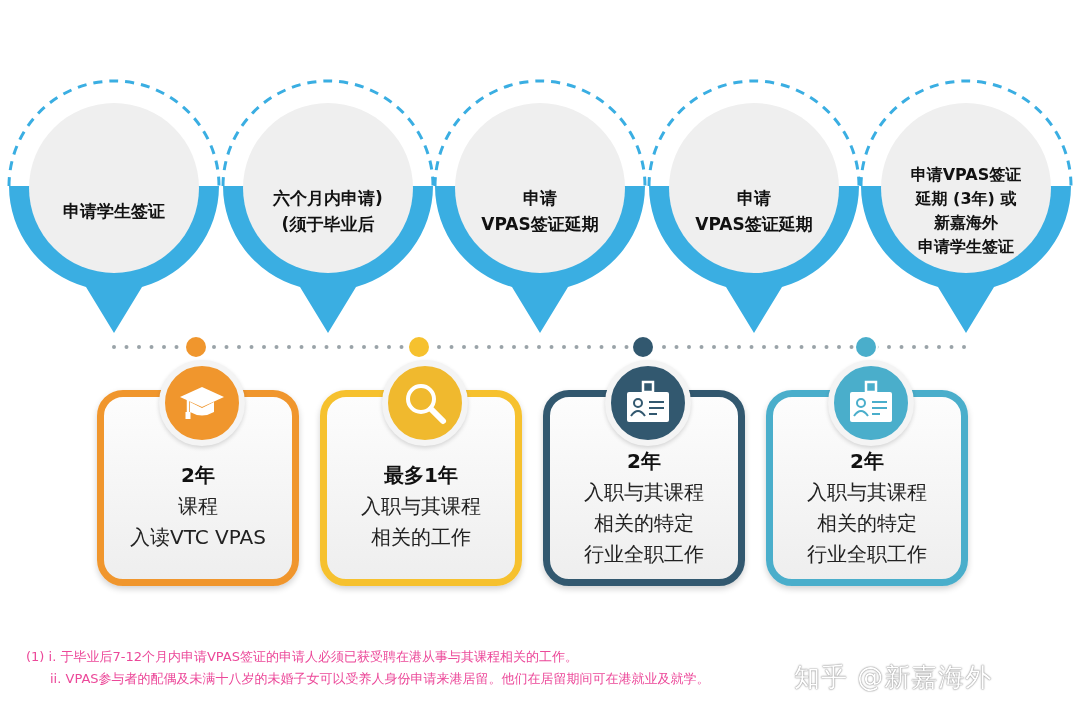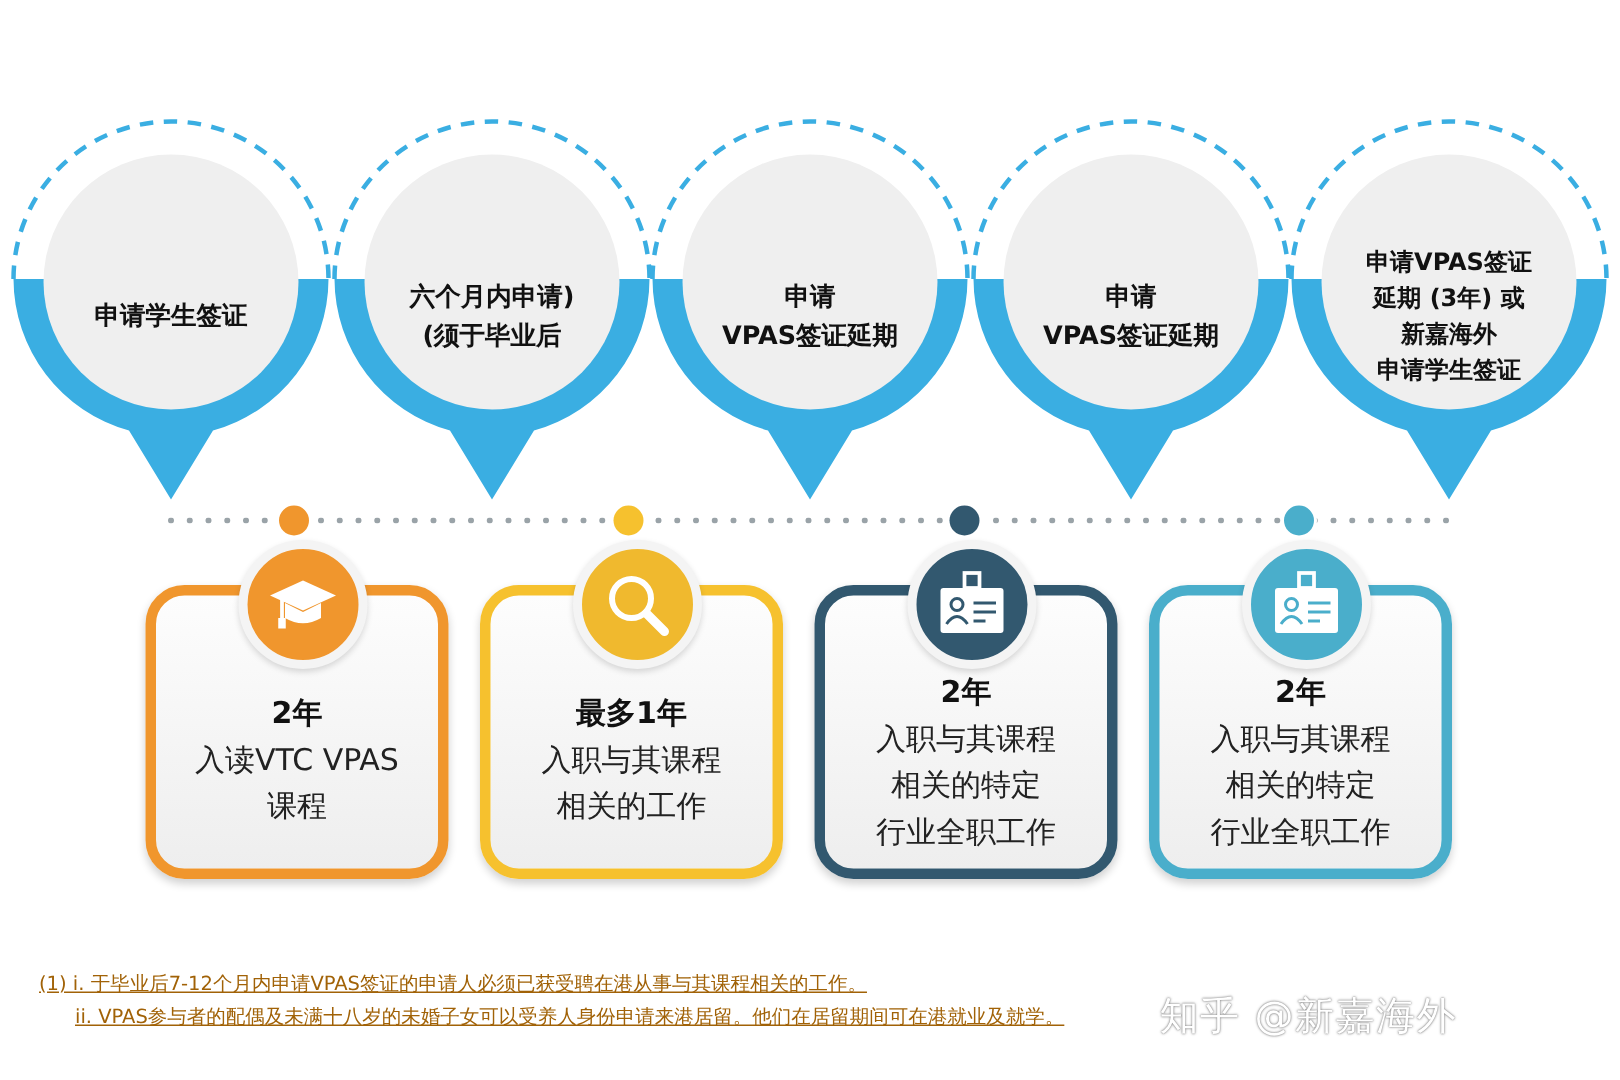--- a/index.html
+++ b/index.html
@@ -16,23 +16,23 @@
   .marker { position:absolute; width:20px; height:20px; border-radius:50%; top:337px;
             box-shadow:0 0 0 2px #fff; }
   .card { position:absolute; top:390px; width:202px; height:196px; border-radius:26px;
           box-sizing:border-box; border:7px solid; background:linear-gradient(#fdfdfd,#eeeeee);
           box-shadow:0 3px 6px rgba(0,0,0,0.18); }
   .icon-badge { position:absolute; top:360px; width:74px; height:74px; border-radius:50%;
                 border:6px solid #f4f4f4; box-shadow:0 2px 4px rgba(0,0,0,0.15);
                 display:flex; align-items:center; justify-content:center; }
   .card-text { position:absolute; top:460px; width:202px; text-align:center; font-size:20px; line-height:31px; color:#222; }
   .card-title { font-weight:bold; font-size:20px; color:#111; }
-  .footnote { position:absolute; left:26px; top:646px; font-size:13px; line-height:22px; color:#a16207;text-decoration:underline; }
+  .footnote { position:absolute; left:26px; top:646px; font-size:13px; line-height:22px; color:#ec4899; }
   .footnote .l2 { padding-left:24px; }
-  .watermark { position:absolute; left:773px; top:660px; font-size:26px; color:#ffffff;
+  .watermark { position:absolute; left:794px; top:660px; font-size:26px; color:#ffffff;
                text-shadow:0 0 1px #777, 0 0 2px #999; letter-spacing:1px; }
 </style>
 </head>
 <body>
 
 <div class="stage">
 
   <div class="bubble" style="left:6px; top:78px;text-decoration:underline;">
     <svg width="216" height="260" viewBox="0 0 216 260">
       <path d="M 3 108 A 105 105 0 0 1 213 108" fill="none" stroke="#3aaee2" stroke-width="3" stroke-dasharray="9 7"></path>
@@ -114,22 +114,22 @@
   <div class="icon-badge" style="left:159px; background:#f0962d;">
     <svg width="48" height="48" viewBox="0 0 48 48">
       <polygon points="24,8 46,18 24,28 2,18" fill="#fff"></polygon>
       <path d="M12 23 L12 33 Q24 40 36 33 L36 23 L24 29 Z" fill="#fff"></path>
       <path d="M10 19 L10 34" stroke="#fff" stroke-width="2.5"></path>
       <rect x="7.5" y="33" width="5" height="7" fill="#fff"></rect>
     </svg>
   </div>
   <div class="card-text" style="left:97px;">
     <div class="card-title">2年</div>
+    <div>课程</div>
     <div>入读VTC VPAS</div>
-    <div>课程</div>
   </div>
 
   <div class="card" style="left:320px; border-color:#f6c12e;"></div>
   <div class="icon-badge" style="left:382px; background:#f0b92e;">
     <svg width="48" height="48" viewBox="0 0 48 48">
       <circle cx="20" cy="20" r="13" fill="none" stroke="#fff" stroke-width="4"></circle>
       <line x1="30" y1="30" x2="42" y2="42" stroke="#fff" stroke-width="6" stroke-linecap="round"></line>
     </svg>
   </div>
   <div class="card-text" style="left:320px;">

